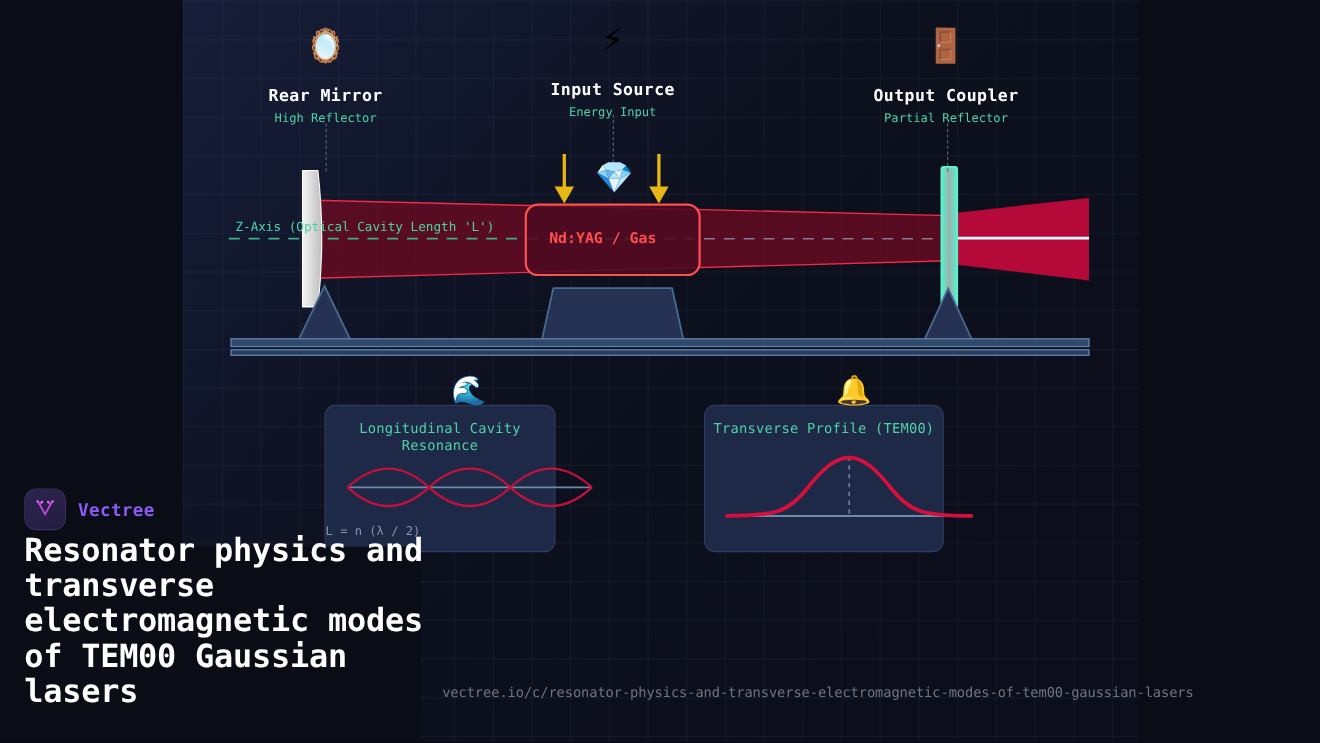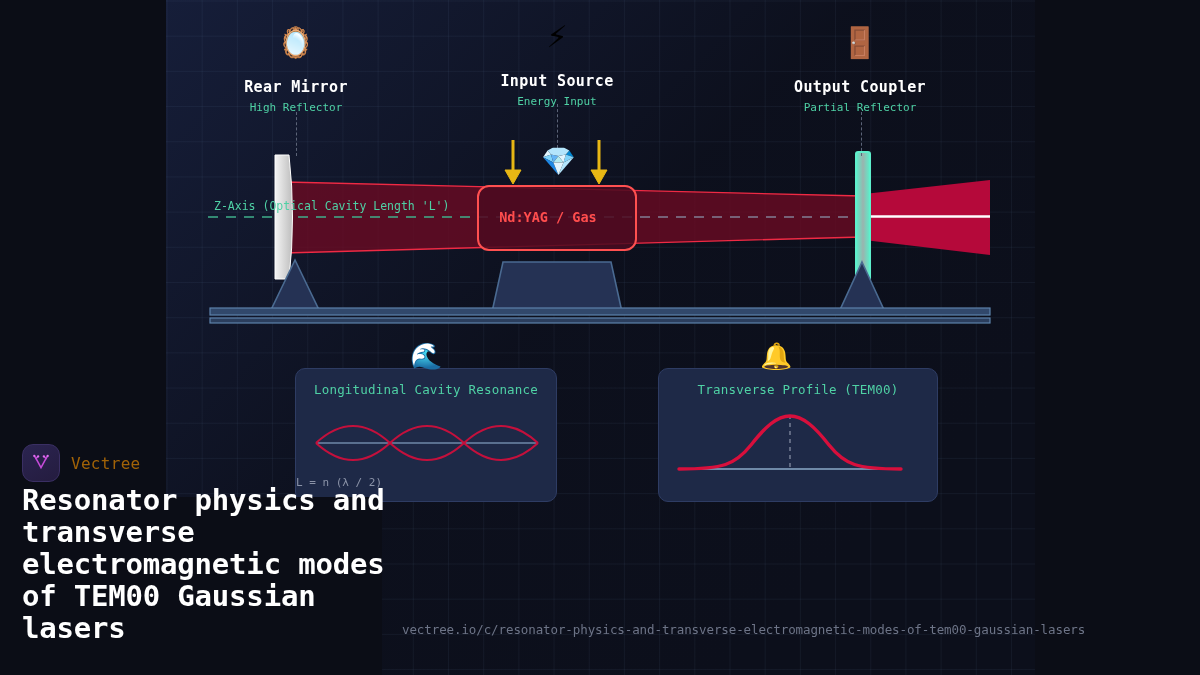--- a/index.html
+++ b/index.html
@@ -83,21 +83,21 @@
 
   
   #brand { position: absolute; left: 22px; top: 444px; z-index: 7;
            display: flex; align-items: center; gap: 11px; }
   #logo {
     width: 38px; height: 38px; border-radius: 11px;
     background: linear-gradient(150deg, #2b2450 0%, #241c3f 100%);
     border: 1px solid #3a2f63;
     display: flex; align-items: center; justify-content: center;
   }
-  #brandname { font-size: 16px; font-weight: normal; color: #a16207; letter-spacing: .3px; }
+  #brandname { font-size: 16px; font-weight: bold; color: #8b5cf6; letter-spacing: .3px; }
 
   #headline {
     position: absolute; left: 22px; top: 484px; z-index: 7;
     width: 400px;
     font-size: 29px; line-height: 32px; font-weight: bold;
     color: #ffffff; letter-spacing: -0.2px;
   }
   #url {
     position: absolute; left: 402px; top: 622px; z-index: 7;
     font-size: 12.5px; color: #6d7487; letter-spacing: -0.1px; text-align: right;
@@ -196,32 +196,32 @@
   <div style="position:absolute; left:541px; top:148px; z-index:5;
               font-size:28px; line-height:28px; font-family:'DejaVu Sans',sans-serif;">💎</div>
 
   <div style="position:absolute; left:214px; top:199px; z-index:5;
               font-size:11.5px; color:#4fd1a5;">Z-Axis (Optical Cavity Length 'L')</div>
 
   <div style="position:absolute; left:478px; top:209px; width:140px; z-index:6;
               text-align:center; font-size:13.5px; font-weight:bold; color:#ff4d4d;">Nd:YAG / Gas</div>
 
   <div class="panel-emoji" style="left:410px; top:343px;">🌊</div>
-  <div class="infopanel" style="left:295px; top:368px; width:262px; height:134px;">
+  <div class="infopanel" style="left:295px; top:368px; width:210px; height:134px;">
     <div class="ptitle">Longitudinal Cavity Resonance</div>
     <svg style="position:absolute; left:14px; top:44px;" width="234" height="60" viewBox="0 0 234 60">
       <line x1="6" y1="30" x2="228" y2="30" stroke="#6f89a8" stroke-width="1.6"></line>
       <path d="M6,30 Q43,-4 80,30 Q117,64 154,30 Q191,-4 228,30" fill="none" stroke="#c4103c" stroke-width="2.1"></path>
       <path d="M6,30 Q43,64 80,30 Q117,-4 154,30 Q191,64 228,30" fill="none" stroke="#c4103c" stroke-width="2.1"></path>
     </svg>
     <div class="pcap">L = n (λ / 2)</div>
   </div>
 
   <div class="panel-emoji" style="left:760px; top:343px;">🔔</div>
-  <div class="infopanel" style="left:658px; top:368px; width:280px; height:134px;">
+  <div class="infopanel" style="left:640px; top:368px; width:218px; height:134px;">
     <div class="ptitle">Transverse Profile (TEM00)</div>
     <svg style="position:absolute; left:14px; top:38px;" width="234" height="68" viewBox="0 0 234 68">
       <line x1="6" y1="62" x2="228" y2="62" stroke="#6f89a8" stroke-width="1.8"></line>
       <line x1="117" y1="8" x2="117" y2="62" stroke="#8b93a8" stroke-width="1.2" stroke-dasharray="4 4"></line>
       <path d="M6,62 C50,62 62,58 78,38 C92,20 104,9 117,9 C130,9 142,20 156,38 C172,58 184,62 228,62" fill="none" stroke="#d80f3c" stroke-width="3.4" stroke-linecap="round"></path>
     </svg>
   </div>
 
   <div id="bottom-dark"></div>
 

